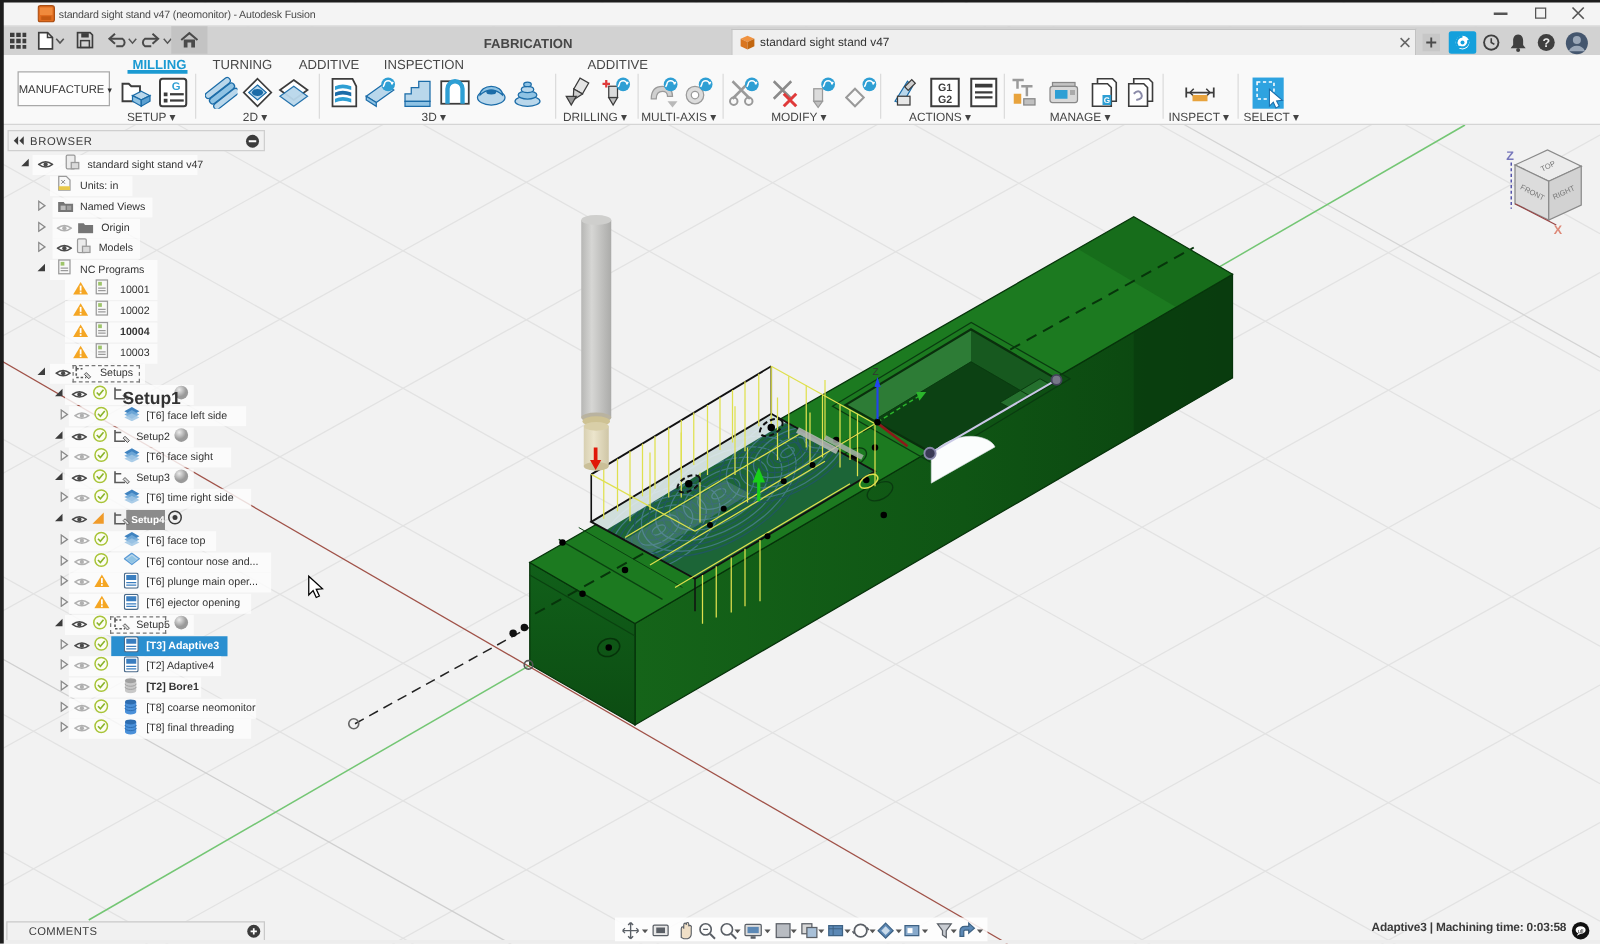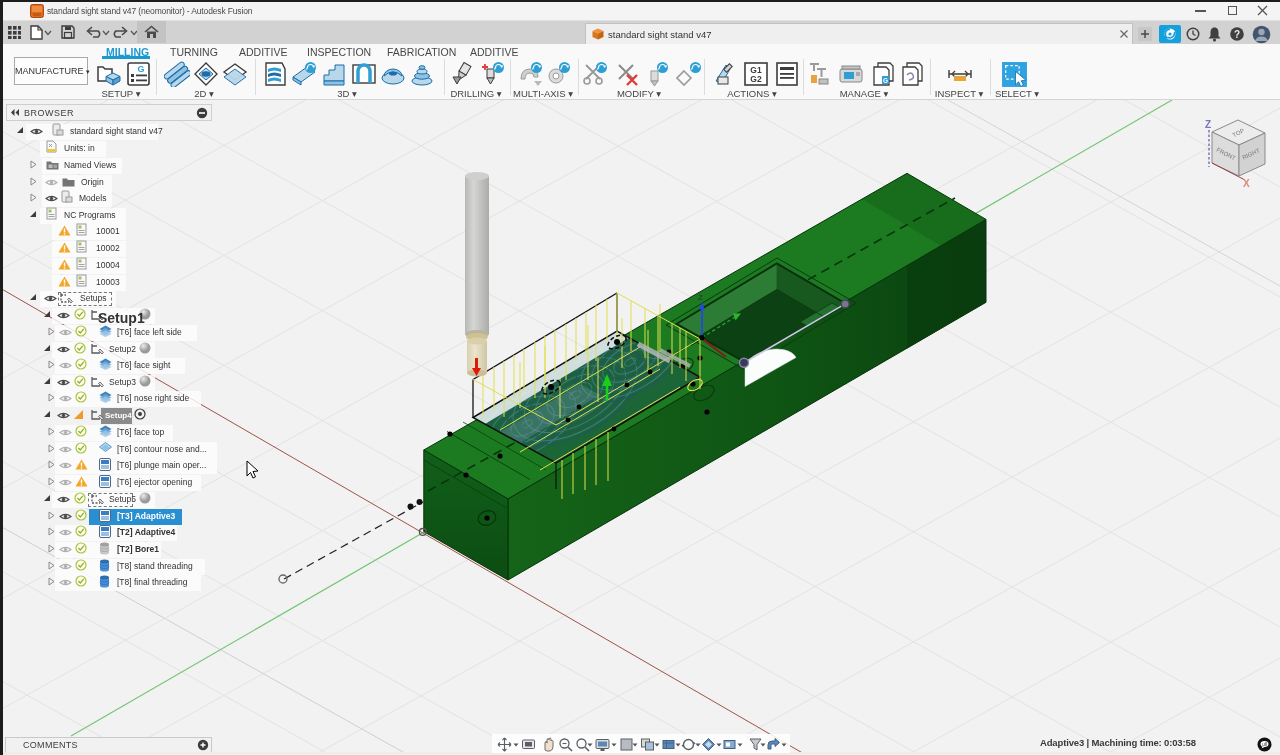--- a/index.html
+++ b/index.html
@@ -420,21 +420,21 @@
 <svg class="abs" style="left:1252px;top:25px;z-index:6" width="19" height="19">
     <circle cx="9.5" cy="9.5" r="8.8" fill="#44566e"></circle>
     <circle cx="9.5" cy="7" r="3.2" fill="#9aa7b8"></circle>
     <path d="M3 16 A7 7 0 0 1 16 16 Z" fill="#9aa7b8"></path>
   </svg>
 <div class="abs" style="left:0;top:44px;width:1280px;height:56px;background:#f9f9f9;border-bottom:1px solid #d5d5d5;z-index:5"></div>
 <div class="abs" style="left:106px;top:46px;font-size:10.5px;color:#1b9ad2;font-weight:600;z-index:6">MILLING</div>
 <div class="abs" style="left:170px;top:46px;font-size:10.5px;color:#474747;font-weight:400;z-index:6">TURNING</div>
 <div class="abs" style="left:239px;top:46px;font-size:10.5px;color:#474747;font-weight:400;z-index:6">ADDITIVE</div>
 <div class="abs" style="left:307px;top:46px;font-size:10.5px;color:#474747;font-weight:400;z-index:6">INSPECTION</div>
-<div class="abs" style="left:387px;top:46px;font-size:10.5px;color:#474747;font-weight:400;z-index:6">FABRICATION</div>
+<div class="abs" style="left:387px;top:29px;font-size:10.5px;color:#474747;font-weight:700;z-index:6">FABRICATION</div>
 <div class="abs" style="left:470px;top:46px;font-size:10.5px;color:#474747;font-weight:400;z-index:6">ADDITIVE</div>
 <div class="abs" style="left:102px;top:56px;width:48px;height:2.5px;background:#1b9ad2;z-index:6"></div>
 <div class="abs" style="left:14px;top:57px;width:74px;height:28px;background:#fdfdfd;border:1px solid #a9a9a9;z-index:6;font-size:9px;color:#333;text-align:center;line-height:26px;white-space:nowrap">MANUFACTURE <span style="font-size:7px">▾</span></div>
 <div class="abs" style="left:156px;top:59px;width:1px;height:36px;background:#dcdcdc;z-index:6"></div>
 <div class="abs" style="left:255px;top:59px;width:1px;height:36px;background:#dcdcdc;z-index:6"></div>
 <div class="abs" style="left:444px;top:59px;width:1px;height:36px;background:#dcdcdc;z-index:6"></div>
 <div class="abs" style="left:510px;top:59px;width:1px;height:36px;background:#dcdcdc;z-index:6"></div>
 <div class="abs" style="left:578px;top:59px;width:1px;height:36px;background:#dcdcdc;z-index:6"></div>
 <div class="abs" style="left:704px;top:59px;width:1px;height:36px;background:#dcdcdc;z-index:6"></div>
 <div class="abs" style="left:803px;top:59px;width:1px;height:36px;background:#dcdcdc;z-index:6"></div>
@@ -711,21 +711,21 @@
 <div class="abs" style="left:58px;top:259px;z-index:5;line-height:0"><svg width="13" height="11" viewBox="0 0 13 11">
       <path d="M6.5 0.5 L12.5 10.5 L0.5 10.5 Z" fill="#f5a623"></path>
       <rect x="5.8" y="3.5" width="1.4" height="4" fill="#fff"></rect>
       <rect x="5.8" y="8.3" width="1.4" height="1.4" fill="#fff"></rect>
     </svg></div>
 <div class="abs" style="left:76px;top:257px;z-index:5;line-height:0"><svg width="11" height="13" viewBox="0 0 11 13">
       <rect x="1" y="1" width="9" height="11" fill="#f8f8f8" stroke="#9a9a9a"></rect>
       <rect x="2.5" y="2.5" width="3" height="3" fill="#9ec46a"></rect>
       <path d="M2.5 7.5 L8.5 7.5 M2.5 9.5 L8.5 9.5" stroke="#9a9a9a" stroke-width="0.9"></path>
     </svg></div>
-<div class="abs" style="left:96px;top:260px;font-size:8.5px;color:#333;z-index:5;white-space:nowrap;font-weight:400">10004</div>
+<div class="abs" style="left:96px;top:260px;font-size:8.5px;color:#333;z-index:5;white-space:nowrap;font-weight:700">10004</div>
 <div class="abs" style="left:52px;top:275px;width:74px;height:16px;background:rgba(252,252,252,0.82);z-index:4"></div>
 <div class="abs" style="left:58px;top:276px;z-index:5;line-height:0"><svg width="13" height="11" viewBox="0 0 13 11">
       <path d="M6.5 0.5 L12.5 10.5 L0.5 10.5 Z" fill="#f5a623"></path>
       <rect x="5.8" y="3.5" width="1.4" height="4" fill="#fff"></rect>
       <rect x="5.8" y="8.3" width="1.4" height="1.4" fill="#fff"></rect>
     </svg></div>
 <div class="abs" style="left:76px;top:274px;z-index:5;line-height:0"><svg width="11" height="13" viewBox="0 0 11 13">
       <rect x="1" y="1" width="9" height="11" fill="#f8f8f8" stroke="#9a9a9a"></rect>
       <rect x="2.5" y="2.5" width="3" height="3" fill="#9ec46a"></rect>
       <path d="M2.5 7.5 L8.5 7.5 M2.5 9.5 L8.5 9.5" stroke="#9a9a9a" stroke-width="0.9"></path>
@@ -869,21 +869,21 @@
     </svg></div>
 <div class="abs" style="left:75px;top:391px;z-index:5;line-height:0"><svg width="12" height="12" viewBox="0 0 12 12">
       <circle cx="6" cy="6" r="5" fill="#fdfdf2" stroke="#a8c438" stroke-width="1.2"></circle>
       <path d="M3.4 6 L5.3 8 L8.8 3.8" fill="none" stroke="#8ab42c" stroke-width="1.3"></path>
     </svg></div>
 <div class="abs" style="left:99px;top:391px;z-index:5;line-height:0"><svg width="13" height="12" viewBox="0 0 13 12">
       <polygon points="6.5,0.5 12.5,4 6.5,7.5 0.5,4" fill="#3f83c0"></polygon>
       <polygon points="6.5,3 12.5,6.5 6.5,10 0.5,6.5" fill="#6fa8d8" opacity="0.9"></polygon>
       <polygon points="6.5,5.5 12.5,9 6.5,12 0.5,9" fill="#9cc4e4" opacity="0.85"></polygon>
     </svg></div>
-<div class="abs" style="left:117px;top:393px;font-size:8.5px;color:#333;z-index:5;white-space:nowrap;font-weight:400">[T6] nose right side</div>
+<div class="abs" style="left:117px;top:393px;font-size:8.5px;color:#333;z-index:5;white-space:nowrap;font-weight:400">[T6] time right side</div>
 <div class="abs" style="left:101px;top:408px;width:31px;height:16px;background:#8b8b8b;z-index:4"></div>
 <div class="abs" style="left:43px;top:410px;z-index:5;line-height:0"><svg width="8" height="8" viewBox="0 0 8 8">
       <path d="M7 1 L7 7 L1 7 Z" fill="#3c3c3c"></path>
     </svg></div>
 <div class="abs" style="left:57px;top:411px;z-index:5;line-height:0"><svg width="13" height="9" viewBox="0 0 13 9">
       <path d="M1 4.5 Q6.5 0.2 12 4.5 Q6.5 8.8 1 4.5 Z" fill="none" stroke="#4a4a4a" stroke-width="1.1"></path>
       <circle cx="6.5" cy="4.5" r="1.7" fill="#4a4a4a"></circle>
     </svg></div>
 <div class="abs" style="left:73px;top:409px;z-index:5;line-height:0"><svg width="11" height="11" viewBox="0 0 11 11">
       <path d="M10 1 L10 10 L1 10 Z" fill="#f09a28"></path>
@@ -1025,21 +1025,21 @@
     </svg></div>
 <div class="abs" style="left:75px;top:525px;z-index:5;line-height:0"><svg width="12" height="12" viewBox="0 0 12 12">
       <circle cx="6" cy="6" r="5" fill="#fdfdf2" stroke="#a8c438" stroke-width="1.2"></circle>
       <path d="M3.4 6 L5.3 8 L8.8 3.8" fill="none" stroke="#8ab42c" stroke-width="1.3"></path>
     </svg></div>
 <div class="abs" style="left:99px;top:525px;z-index:5;line-height:0"><svg width="12" height="13" viewBox="0 0 12 13">
       <rect x="0.5" y="0.5" width="11" height="12" rx="1.5" fill="#fff" stroke="#4a6a8a"></rect>
       <rect x="2" y="2" width="8" height="4" fill="#3a7ec0"></rect>
       <path d="M2 8 L10 8 M2 10 L10 10" stroke="#3a7ec0" stroke-width="1"></path>
     </svg></div>
-<div class="abs" style="left:117px;top:527px;font-size:8.5px;color:#333;z-index:5;white-space:nowrap;font-weight:700">[T2] Adaptive4</div>
+<div class="abs" style="left:117px;top:527px;font-size:8.5px;color:#333;z-index:5;white-space:nowrap;font-weight:400">[T2] Adaptive4</div>
 <div class="abs" style="left:55px;top:542px;width:106px;height:16px;background:rgba(252,252,252,0.82);z-index:4"></div>
 <div class="abs" style="left:48px;top:544px;z-index:5;line-height:0"><svg width="7" height="9" viewBox="0 0 7 9">
       <path d="M1 1 L6 4.5 L1 8 Z" fill="none" stroke="#8a8a8a" stroke-width="1"></path>
     </svg></div>
 <div class="abs" style="left:59px;top:545px;z-index:5;line-height:0"><svg width="13" height="9" viewBox="0 0 13 9">
       <path d="M1 4.5 Q6.5 0.2 12 4.5 Q6.5 8.8 1 4.5 Z" fill="none" stroke="#b0b0b0" stroke-width="1.1"></path>
       <circle cx="6.5" cy="4.5" r="1.7" fill="#b0b0b0"></circle>
     </svg></div>
 <div class="abs" style="left:75px;top:542px;z-index:5;line-height:0"><svg width="12" height="12" viewBox="0 0 12 12">
       <circle cx="6" cy="6" r="5" fill="#fdfdf2" stroke="#a8c438" stroke-width="1.2"></circle>
@@ -1061,21 +1061,21 @@
     </svg></div>
 <div class="abs" style="left:75px;top:559px;z-index:5;line-height:0"><svg width="12" height="12" viewBox="0 0 12 12">
       <circle cx="6" cy="6" r="5" fill="#fdfdf2" stroke="#a8c438" stroke-width="1.2"></circle>
       <path d="M3.4 6 L5.3 8 L8.8 3.8" fill="none" stroke="#8ab42c" stroke-width="1.3"></path>
     </svg></div>
 <div class="abs" style="left:99px;top:559px;z-index:5;line-height:0"><svg width="11" height="13" viewBox="0 0 11 13">
       <path d="M1 2.5 L1 10.5 A4.5 2 0 0 0 10 10.5 L10 2.5 Z" fill="#4a90d9"></path>
       <ellipse cx="5.5" cy="2.5" rx="4.5" ry="2" fill="#2e6db0"></ellipse>
       <path d="M1 5 A4.5 2 0 0 0 10 5 M1 7.5 A4.5 2 0 0 0 10 7.5" stroke="#2e6db0" stroke-width="0.8" fill="none"></path>
     </svg></div>
-<div class="abs" style="left:117px;top:561px;font-size:8.5px;color:#333;z-index:5;white-space:nowrap;font-weight:400">[T8] stand threading</div>
+<div class="abs" style="left:117px;top:561px;font-size:8.5px;color:#333;z-index:5;white-space:nowrap;font-weight:400">[T8] coarse neomonitor</div>
 <div class="abs" style="left:55px;top:575px;width:146px;height:16px;background:rgba(252,252,252,0.82);z-index:4"></div>
 <div class="abs" style="left:48px;top:577px;z-index:5;line-height:0"><svg width="7" height="9" viewBox="0 0 7 9">
       <path d="M1 1 L6 4.5 L1 8 Z" fill="none" stroke="#8a8a8a" stroke-width="1"></path>
     </svg></div>
 <div class="abs" style="left:59px;top:578px;z-index:5;line-height:0"><svg width="13" height="9" viewBox="0 0 13 9">
       <path d="M1 4.5 Q6.5 0.2 12 4.5 Q6.5 8.8 1 4.5 Z" fill="none" stroke="#b0b0b0" stroke-width="1.1"></path>
       <circle cx="6.5" cy="4.5" r="1.7" fill="#b0b0b0"></circle>
     </svg></div>
 <div class="abs" style="left:75px;top:575px;z-index:5;line-height:0"><svg width="12" height="12" viewBox="0 0 12 12">
       <circle cx="6" cy="6" r="5" fill="#fdfdf2" stroke="#a8c438" stroke-width="1.2"></circle>
@@ -1087,21 +1087,21 @@
       <path d="M1 5 A4.5 2 0 0 0 10 5 M1 7.5 A4.5 2 0 0 0 10 7.5" stroke="#2e6db0" stroke-width="0.8" fill="none"></path>
     </svg></div>
 <div class="abs" style="left:117px;top:577px;font-size:8.5px;color:#333;z-index:5;white-space:nowrap;font-weight:400">[T8] final threading</div>
 <div class="abs" style="left:5px;top:737px;width:207px;height:16px;background:#f1f1f1;border:1px solid #c9c9c9;z-index:4"></div>
 <div class="abs" style="left:23px;top:740px;font-size:9px;letter-spacing:0.3px;color:#3c3c3c;z-index:5">COMMENTS</div>
 <svg class="abs" style="left:197px;top:739px;z-index:5" width="12" height="12">
     <circle cx="6" cy="6" r="5.2" fill="#3c3c3c"></circle>
     <path d="M6 3.5 L6 8.5 M3.5 6 L8.5 6" stroke="#fff" stroke-width="1.4"></path>
   </svg>
 <div class="abs" style="left:0;top:752px;width:1280px;height:3px;background:#ededed;z-index:4"></div>
-<div class="abs" style="left:1040px;top:737px;width:213px;text-align:left;font-size:9.5px;font-weight:bold;color:#3a3a3a;letter-spacing:-0.15px;z-index:5">Adaptive3 | Machining time: 0:03:58</div>
+<div class="abs" style="left:1040px;top:737px;width:213px;text-align:right;font-size:9.5px;font-weight:bold;color:#3a3a3a;letter-spacing:-0.15px;z-index:5">Adaptive3 | Machining time: 0:03:58</div>
 <svg class="abs" style="left:1257px;top:737px;z-index:5" width="15" height="15">
     <circle cx="7.5" cy="7.5" r="7" fill="#111"></circle>
     <ellipse cx="7.5" cy="7" rx="4" ry="3" fill="#fff"></ellipse>
     <path d="M5.5 9.5 L4.5 11.5 L8 9.8 Z" fill="#fff"></path>
     <text x="7.5" y="9" font-size="4.5" text-anchor="middle" fill="#111">ull</text>
   </svg>
 <div class="abs" style="left:492px;top:734px;width:298px;height:19px;background:rgba(255,255,255,0.85);z-index:4"></div>
 <svg class="abs" style="left:497px;top:737px;z-index:5" width="15" height="15" viewBox="0 0 15 15">
     <path d="M7.5 1 L7.5 14 M1 7.5 L14 7.5 M7.5 1 L5.5 3 M7.5 1 L9.5 3 M7.5 14 L5.5 12 M7.5 14 L9.5 12 M1 7.5 L3 5.5 M1 7.5 L3 9.5 M14 7.5 L12 5.5 M14 7.5 L12 9.5" stroke="#5a5f66" stroke-width="1.1" fill="none"></path>
   </svg>

